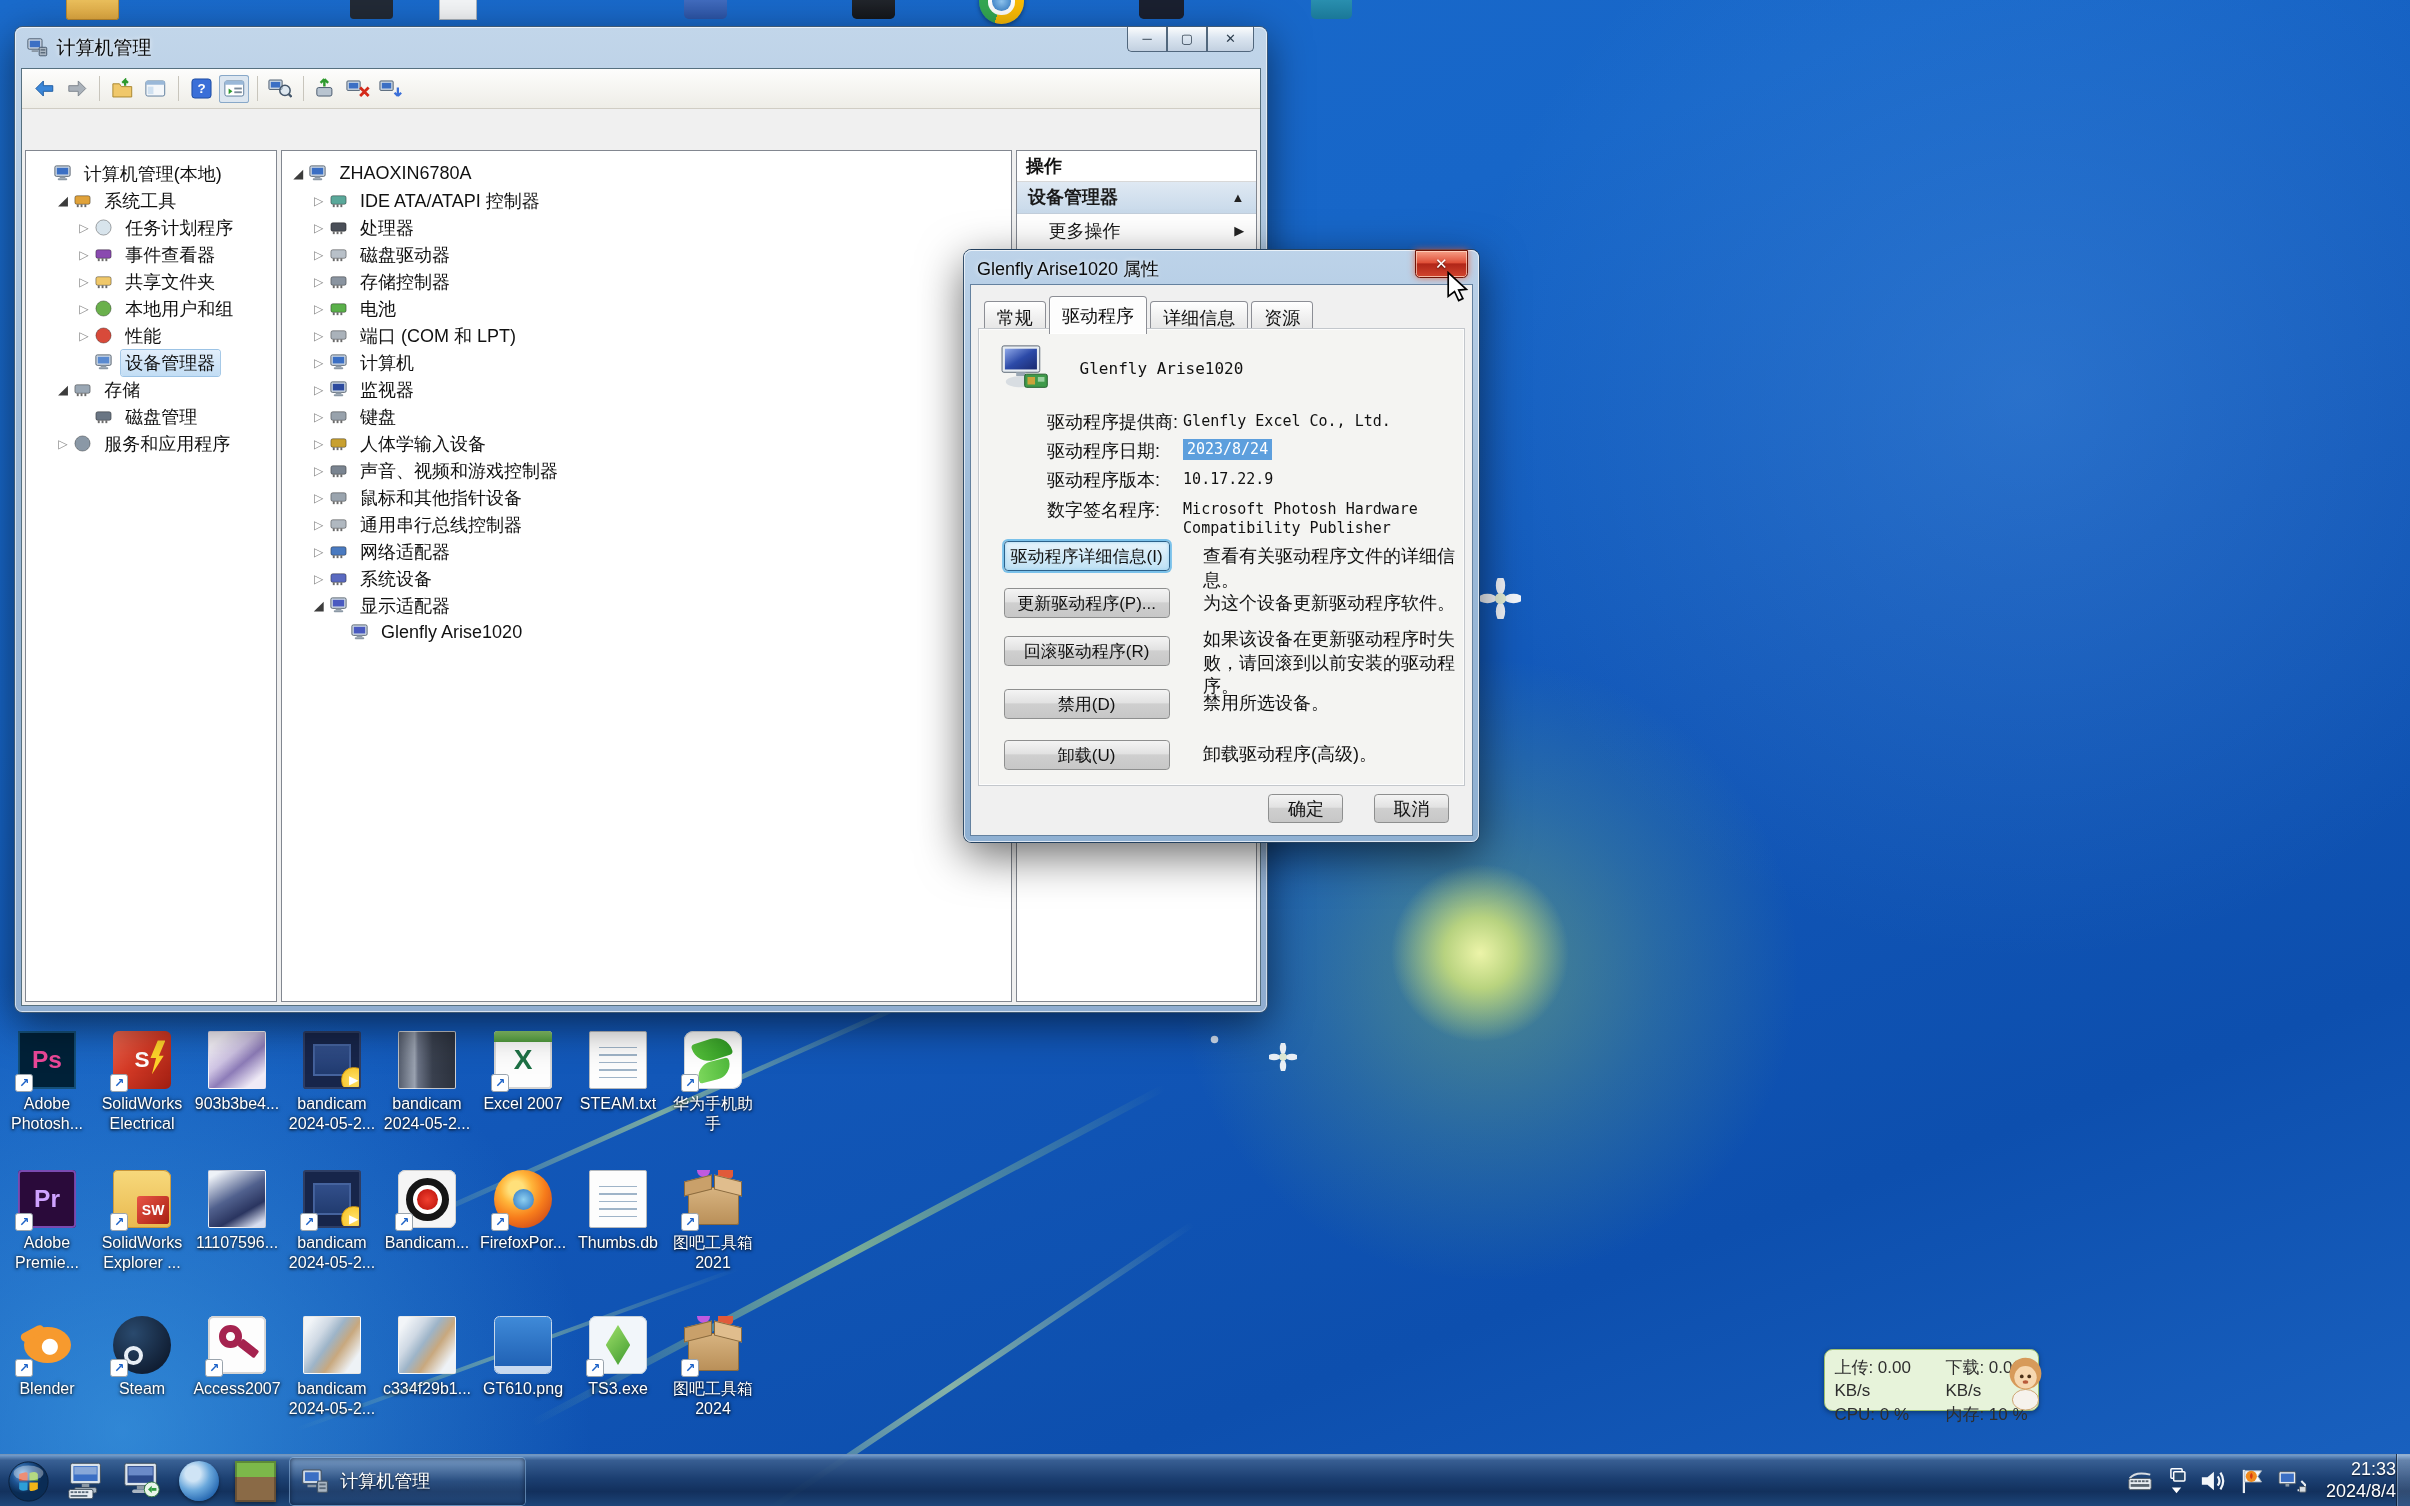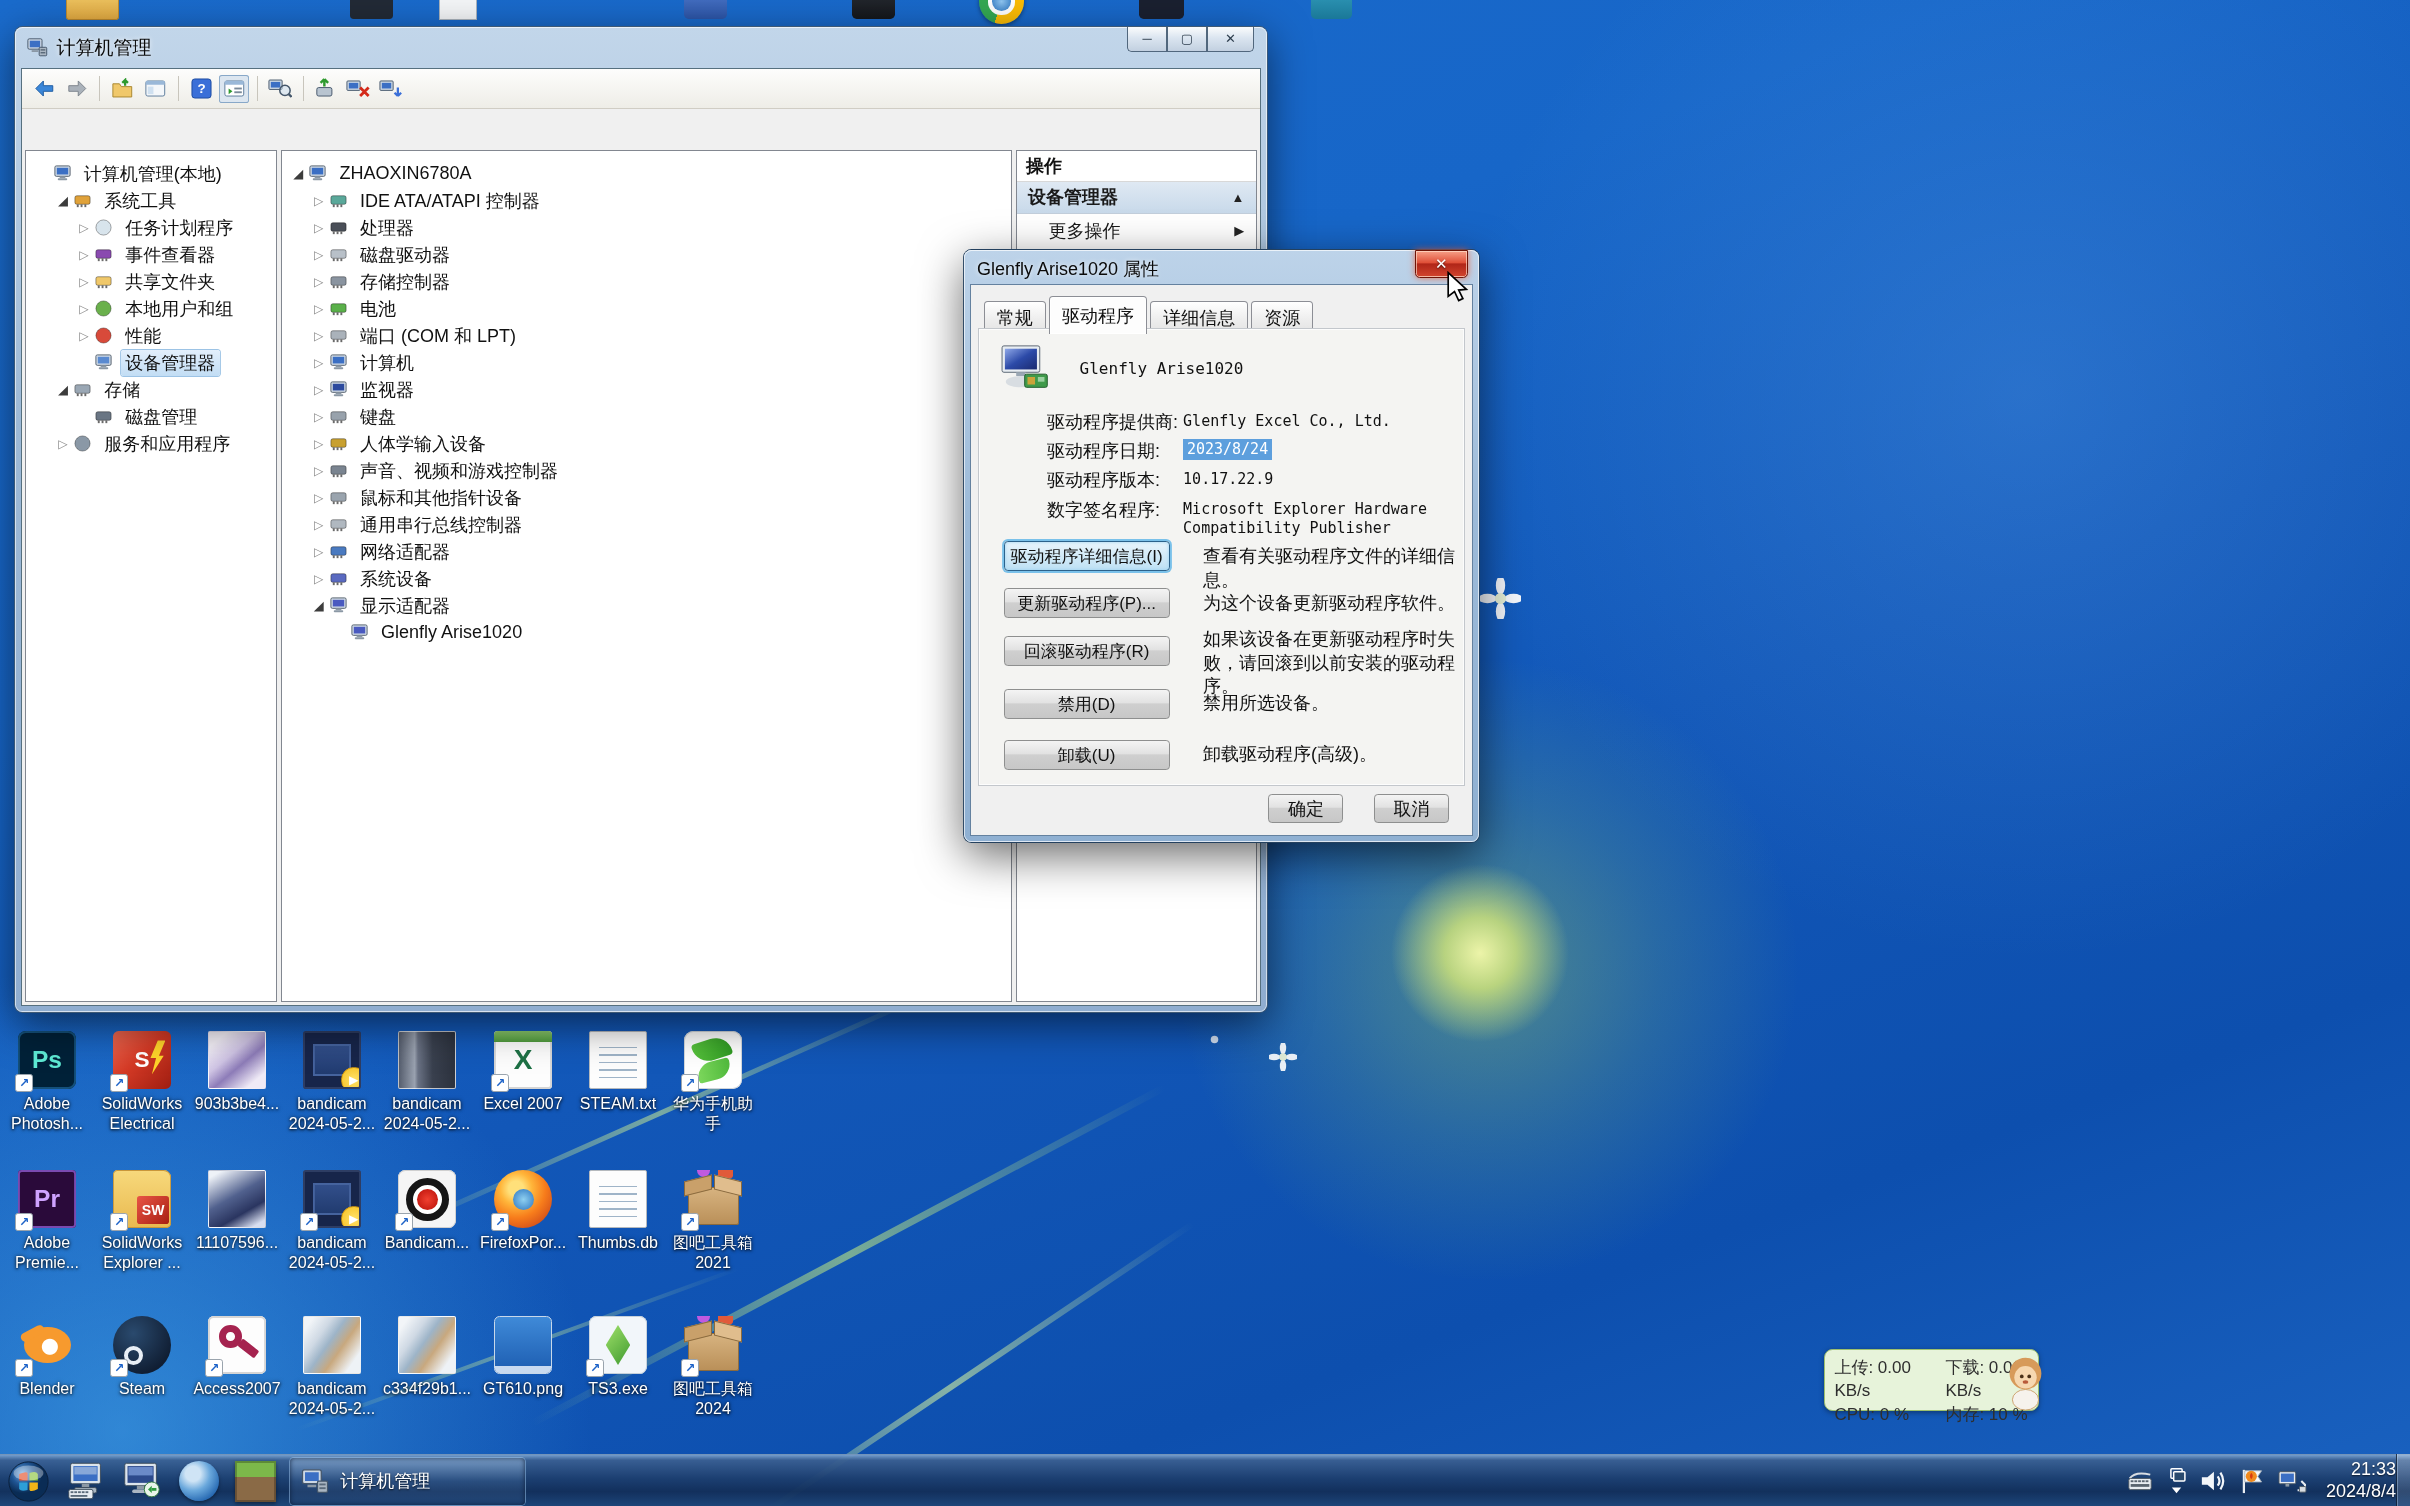--- a/index.html
+++ b/index.html
@@ -16,21 +16,21 @@
   .streak { position:absolute; border-radius:3.8px; pointer-events:none; }
   .flower { position:absolute; pointer-events:none; }
   
   .top-ico { position:absolute; top:-21px; }
   
   .cell { position:absolute; width:94px; text-align:center; }
   .cell .dkwrap { position:relative; width:58px; height:58px; margin:0 auto; }
   .dk { width:58px; height:58px; border-radius:5.6px; display:flex; align-items:center; justify-content:center; position:relative; overflow:hidden; }
   .dklabel { margin-top:4.7px; font-size:16px; line-height:20px; color:#fff; text-shadow:0 0.9px 2.8px rgba(0,0,0,.9),0 0 4.7px rgba(0,0,0,.55); word-break:break-word; }
   .lnk { position:absolute; left:-2.8px; bottom:-2.8px; width:18px; height:18px; background:#fff; border:0.9px solid #9aa4ad; border-radius:2.8px; display:flex; align-items:center; justify-content:center; font-size:12.2px; color:#1c62c8; font-weight:bold; }
-  .ps { background:#002138; color:#5eead4; font-weight:bold; font-size:24.5px; box-shadow:inset 0 0 0 1.9px #14507a; border-radius:8px; }
+  .ps { background:#002138; color:#ec4899; font-weight:bold; font-size:24.5px; box-shadow:inset 0 0 0 1.9px #14507a; border-radius:0; }
   .pr { background:#2a0a3a; color:#cfa3ff; font-weight:bold; font-size:24.5px; box-shadow:inset 0 0 0 1.9px #7a4ab0; border-radius:3.8px; }
   .swe { background:linear-gradient(135deg,#ef6a52 0%,#degree 0%,#d43a26 45%,#9e1d10 100%); color:#fff; font-weight:bold; font-size:22.6px; }
   .swe .bolt { position:absolute; right:5.6px; top:9.4px; width:17px; height:34px; background:#ffd42a; clip-path:polygon(55% 0,100% 0,62% 45%,90% 45%,20% 100%,45% 52%,12% 52%); }
   .fol { background:linear-gradient(#f7d97c,#e9b94f); border-radius:4.7px 7.5px 4.7px 4.7px; box-shadow:inset 0 0 0 0.9px #c9973a; }
   .fol .cube { position:absolute; right:1.9px; bottom:3.8px; width:32px; height:28px; background:linear-gradient(135deg,#e85545,#a81f12); color:#fff; font-weight:bold; font-size:14px; display:flex; align-items:center; justify-content:center; border-radius:2.8px; }
   .th { border:0.9px solid rgba(255,255,255,.7); border-radius:1.9px; }
   .anime1 { background:linear-gradient(140deg,#f4f0f8 15%,#cfc4e4 40%,#8d7cb8 58%,#efeaf6 85%); }
   .anime2 { background:linear-gradient(150deg,#eef2f8 8%,#51618e 45%,#2a3560 70%,#d8def0 92%); }
   .vid { background:#17254a; border:2.8px solid #2e3d63; border-radius:2.8px; }
   .vid .scr { width:38px; height:32px; background:linear-gradient(#33508c,#203a6e); box-shadow:inset 0 0 0 1.9px #45639e; }
@@ -809,21 +809,21 @@
             <div class="inforow" style="top:110px">
               <span class="ilabel">驱动程序日期:</span>
               <span class="ivalue hl">2023/8/24</span>
             </div>
             <div class="inforow" style="top:139px">
               <span class="ilabel">驱动程序版本:</span>
               <span class="ivalue">10.17.22.9</span>
             </div>
             <div class="inforow" style="top:169px">
               <span class="ilabel">数字签名程序:</span>
-              <span class="ivalue">Microsoft Explorer Hardware Compatibility Publisher</span>
+              <span class="ivalue">Microsoft Photosh Hardware Compatibility Publisher</span>
             </div>
           </div>
         <div id="driver-buttons">
             <div class="drv-btn focus" style="top:212px">驱动程序详细信息(I)</div>
             <div class="drv-desc" style="top:216px">查看有关驱动程序文件的详细信息。</div>
             <div class="drv-btn" style="top:259px">更新驱动程序(P)...</div>
             <div class="drv-desc" style="top:263px">为这个设备更新驱动程序软件。</div>
             <div class="drv-btn" style="top:307px">回滚驱动程序(R)</div>
             <div class="drv-desc" style="top:299px">如果该设备在更新驱动程序时失败，请回滚到以前安装的驱动程序。</div>
             <div class="drv-btn" style="top:360px">禁用(D)</div>

